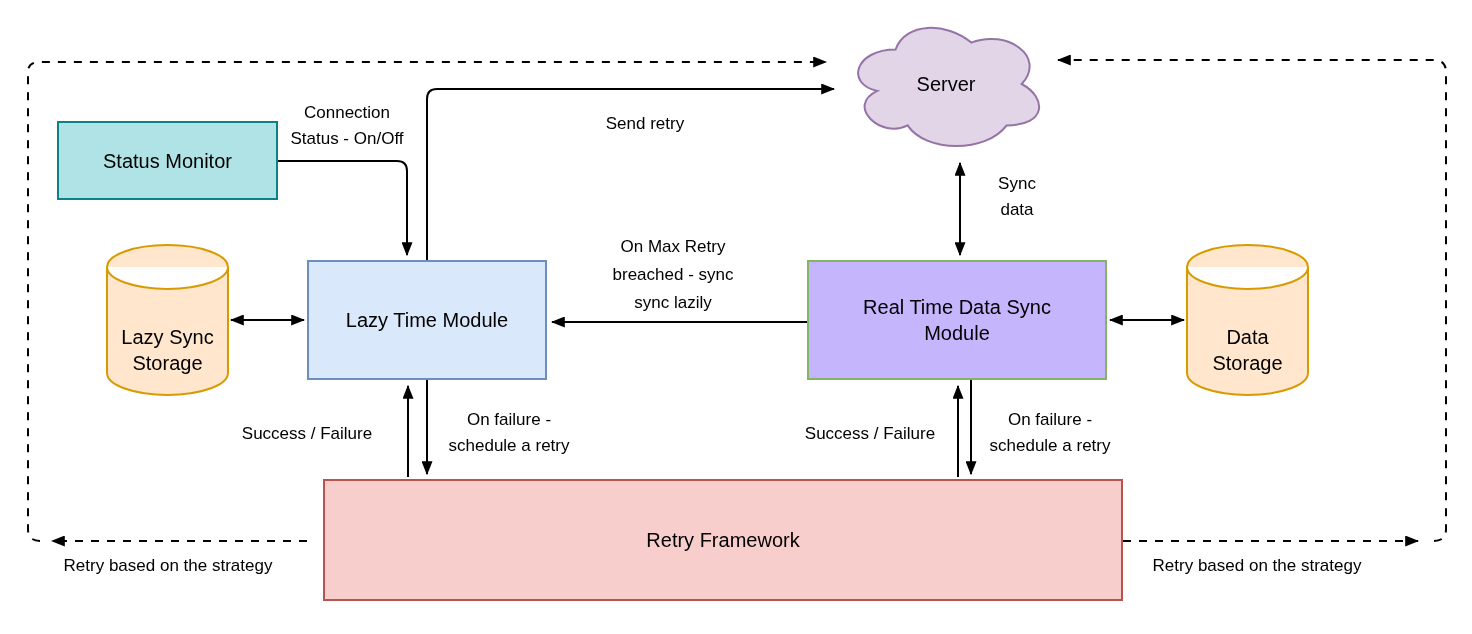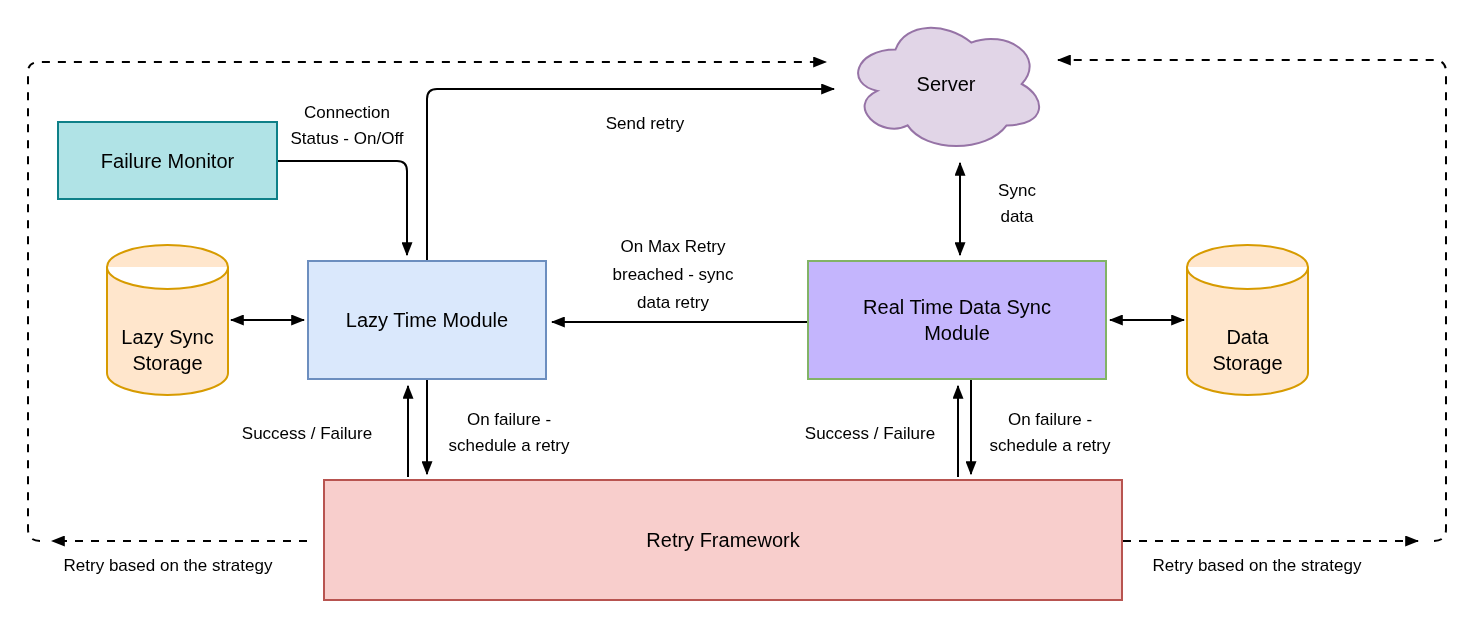--- a/index.html
+++ b/index.html
@@ -19,21 +19,21 @@
   .node-realtime{left:807px;top:260px;width:300px;height:120px;background:#c4b5fd;border-color:#82B366;}
   .node-retry{left:307px;top:479px;width:800px;height:122px;background:#F8CECC;border-color:#B85450;margin-left:16px;}
   .node-server{left:845px;top:15px;width:202px;height:138px;background:transparent;}
   .cyl-label-left{left:107px;top:300px;width:121px;height:100px;}
   .cyl-label-right{left:1187px;top:300px;width:121px;height:100px;}
   .edge-label{
     position:absolute;text-align:center;font-size:17px;line-height:26px;
   }
   .lbl-connection{left:267px;top:100px;width:160px;}
   .lbl-send-data{left:570px;top:111px;width:150px;}
-  .lbl-sync-data{left:977px;top:178px;width:80px;}
+  .lbl-sync-data{left:977px;top:171px;width:80px;}
   .lbl-max-retry{left:583px;top:233px;width:180px;line-height:28px;}
   .lbl-sf-left{left:227px;top:421px;width:160px;}
   .lbl-of-left{left:419px;top:407px;width:180px;}
   .lbl-sf-right{left:790px;top:421px;width:160px;}
   .lbl-of-right{left:960px;top:407px;width:180px;}
   .lbl-retry-left{left:43px;top:553px;width:250px;}
   .lbl-retry-right{left:1132px;top:553px;width:250px;}
 </style>
 </head>
 <body>
@@ -76,21 +76,21 @@
     <path d="M427,380 L427,474" fill="none" stroke="#000" stroke-width="2" marker-end="url(#arr)"></path>
     <path d="M958,477 L958,386" fill="none" stroke="#000" stroke-width="2" marker-end="url(#arr)"></path>
     <path d="M971,380 L971,474" fill="none" stroke="#000" stroke-width="2" marker-end="url(#arr)"></path>
   </svg>
 
   <div class="node node-server">
     <span>Server</span>
   </div>
 
   <div class="node rect node-network-monitor">
-    <span>Failure Monitor</span>
+    <span>Status Monitor</span>
   </div>
 
   <div class="node rect node-lazy-sync">
     <span>Lazy Time Module</span>
   </div>
 
   <div class="node rect node-realtime">
     <span>Real Time Data Sync</span>
     <span>Module</span>
   </div>
@@ -117,21 +117,21 @@
   <div class="edge-label lbl-send-data">Send retry</div>
 
   <div class="edge-label lbl-sync-data">
     <div>Sync</div>
     <div>data</div>
   </div>
 
   <div class="edge-label lbl-max-retry">
     <div>On Max Retry</div>
     <div>breached - sync</div>
-    <div>data retry</div>
+    <div>sync lazily</div>
   </div>
 
   <div class="edge-label lbl-sf-left">Success / Failure</div>
 
   <div class="edge-label lbl-of-left">
     <div>On failure -</div>
     <div>schedule a retry</div>
   </div>
 
   <div class="edge-label lbl-sf-right">Success / Failure</div>

